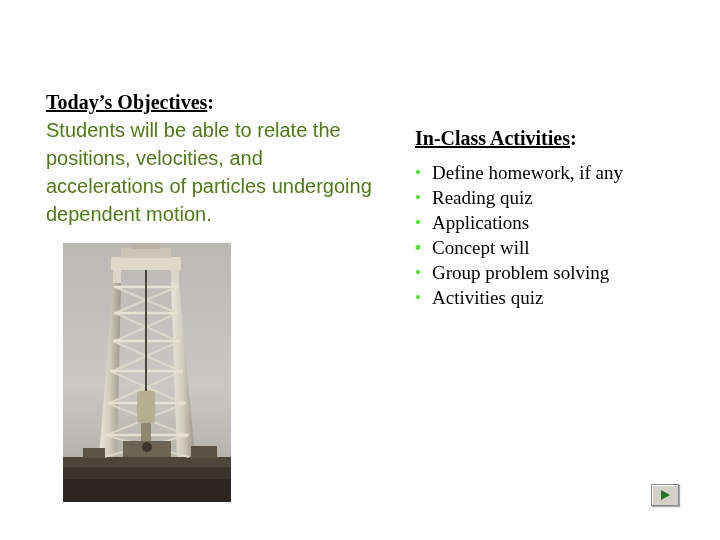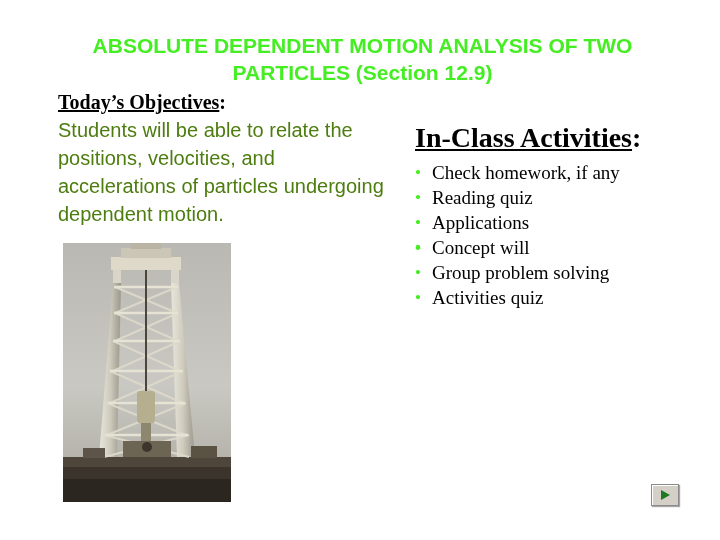--- a/index.html
+++ b/index.html
@@ -27,21 +27,21 @@
     text-align: center;
     font-family: "Liberation Sans", sans-serif;
     font-weight: bold;
     font-size: 21px;
     line-height: 27px;
     color: #44ee22;
     letter-spacing: 0px;
   }
   .objectives {
     position: absolute;
-    left: 58px;
+    left: 46px;
     top: 88px;
     width: 330px;
   }
   .obj-head {
     font-family: "Liberation Serif", serif;
     font-size: 20px;
     font-weight: bold;
     color: #000000;
     line-height: 28px;
   }
@@ -56,21 +56,21 @@
     margin-top: 0px;
   }
   .activities {
     position: absolute;
     left: 415px;
     top: 124px;
     width: 290px;
   }
   .act-head {
     font-family: "Liberation Serif", serif;
-    font-size: 28px;
+    font-size: 20px;
     font-weight: bold;
     color: #000000;
     line-height: 28px;
     margin-bottom: 8px;
   }
   .act-item {
     font-family: "Liberation Serif", serif;
     font-size: 19px;
     color: #000000;
     line-height: 25px;
@@ -125,33 +125,32 @@
     border-top: 5px solid transparent;
     border-bottom: 5px solid transparent;
     border-left: 9px solid #1f7a1f;
   }
 </style>
 </head>
 <body>
 
 <div class="slide">
 
-  <div class="title">ABSOLUTE DEPENDENT MOTION ANALYSIS OF TWO PARTICLES (Section 12.9)</div>
 
   <div class="objectives">
     <div class="obj-head"><u>Today’s Objectives</u><span>:</span></div>
     <div class="obj-body">Students will be able to relate the positions, velocities, and accelerations of particles undergoing dependent motion.</div>
   </div>
 
   <div class="activities">
     <div class="act-head"><u>In-Class Activities</u><span>:</span></div>
 
     <div class="act-item">
       <span class="bullet">•</span>
-      <span>Check homework, if any</span>
+      <span>Define homework, if any</span>
     </div>
     <div class="act-item">
       <span class="bullet">•</span>
       <span>Reading quiz</span>
     </div>
     <div class="act-item">
       <span class="bullet">•</span>
       <span>Applications</span>
     </div>
     <div class="act-item teal">

